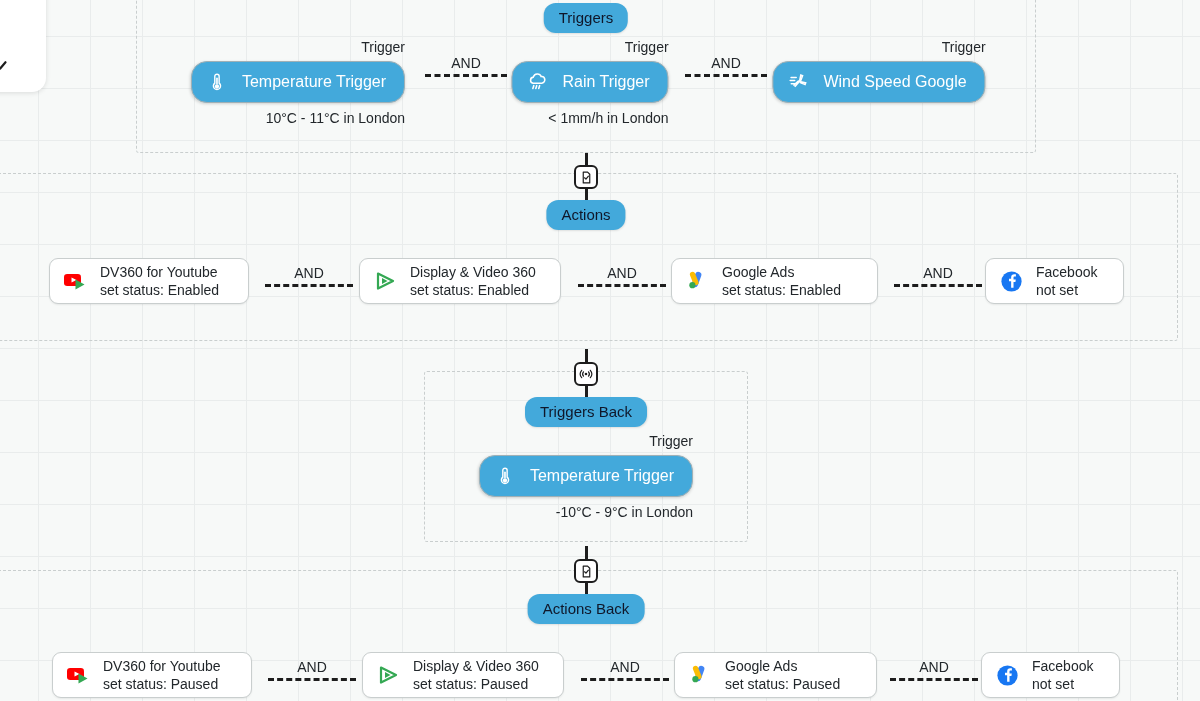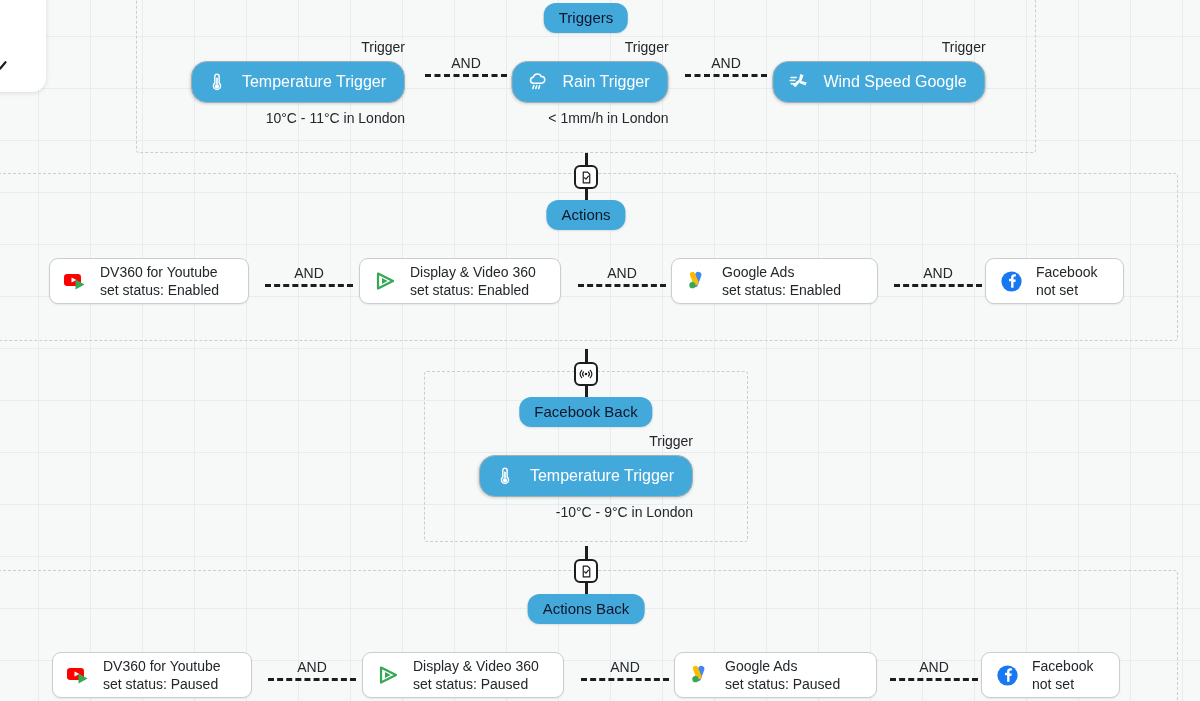--- a/index.html
+++ b/index.html
@@ -235,21 +235,21 @@
   <div class="vline" id="vline-3"></div>
   <div class="node-icon" id="node-actback">
     <svg width="13" height="13" viewBox="0 0 24 24" fill="none" stroke="#1d1d1d" stroke-width="2.2" stroke-linecap="round" stroke-linejoin="round">
       <path d="M6 2 h8 l4 4 v16 h-12 z"></path>
       <polyline points="8.5,12.5 11,15 15.5,9.5"></polyline>
     </svg>
   </div>
 
   <div class="pill" id="pill-triggers">Triggers</div>
   <div class="pill" id="pill-actions">Actions</div>
-  <div class="pill" id="pill-trigback">Facebook Back</div>
+  <div class="pill" id="pill-trigback">Triggers Back</div>
   <div class="pill" id="pill-actback">Actions Back</div>
 
   <div class="trigger-wrap" style="left:298px; top:39px;">
     <div class="trigger-caption-top">Trigger</div>
     <div class="trigger-card">
       <span class="ticon">
         <svg width="20" height="20" viewBox="0 0 24 24" fill="#ffffff">
           <path d="M12 2.6a2.6 2.6 0 0 0-2.6 2.6v8.1a4.3 4.3 0 1 0 5.2 0V5.2A2.6 2.6 0 0 0 12 2.6z" fill="none" stroke="#ffffff" stroke-width="1.7"></path>
           <circle cx="12" cy="17.4" r="2.6"></circle>
           <rect x="11" y="6.5" width="2" height="8.6" rx="1"></rect>

